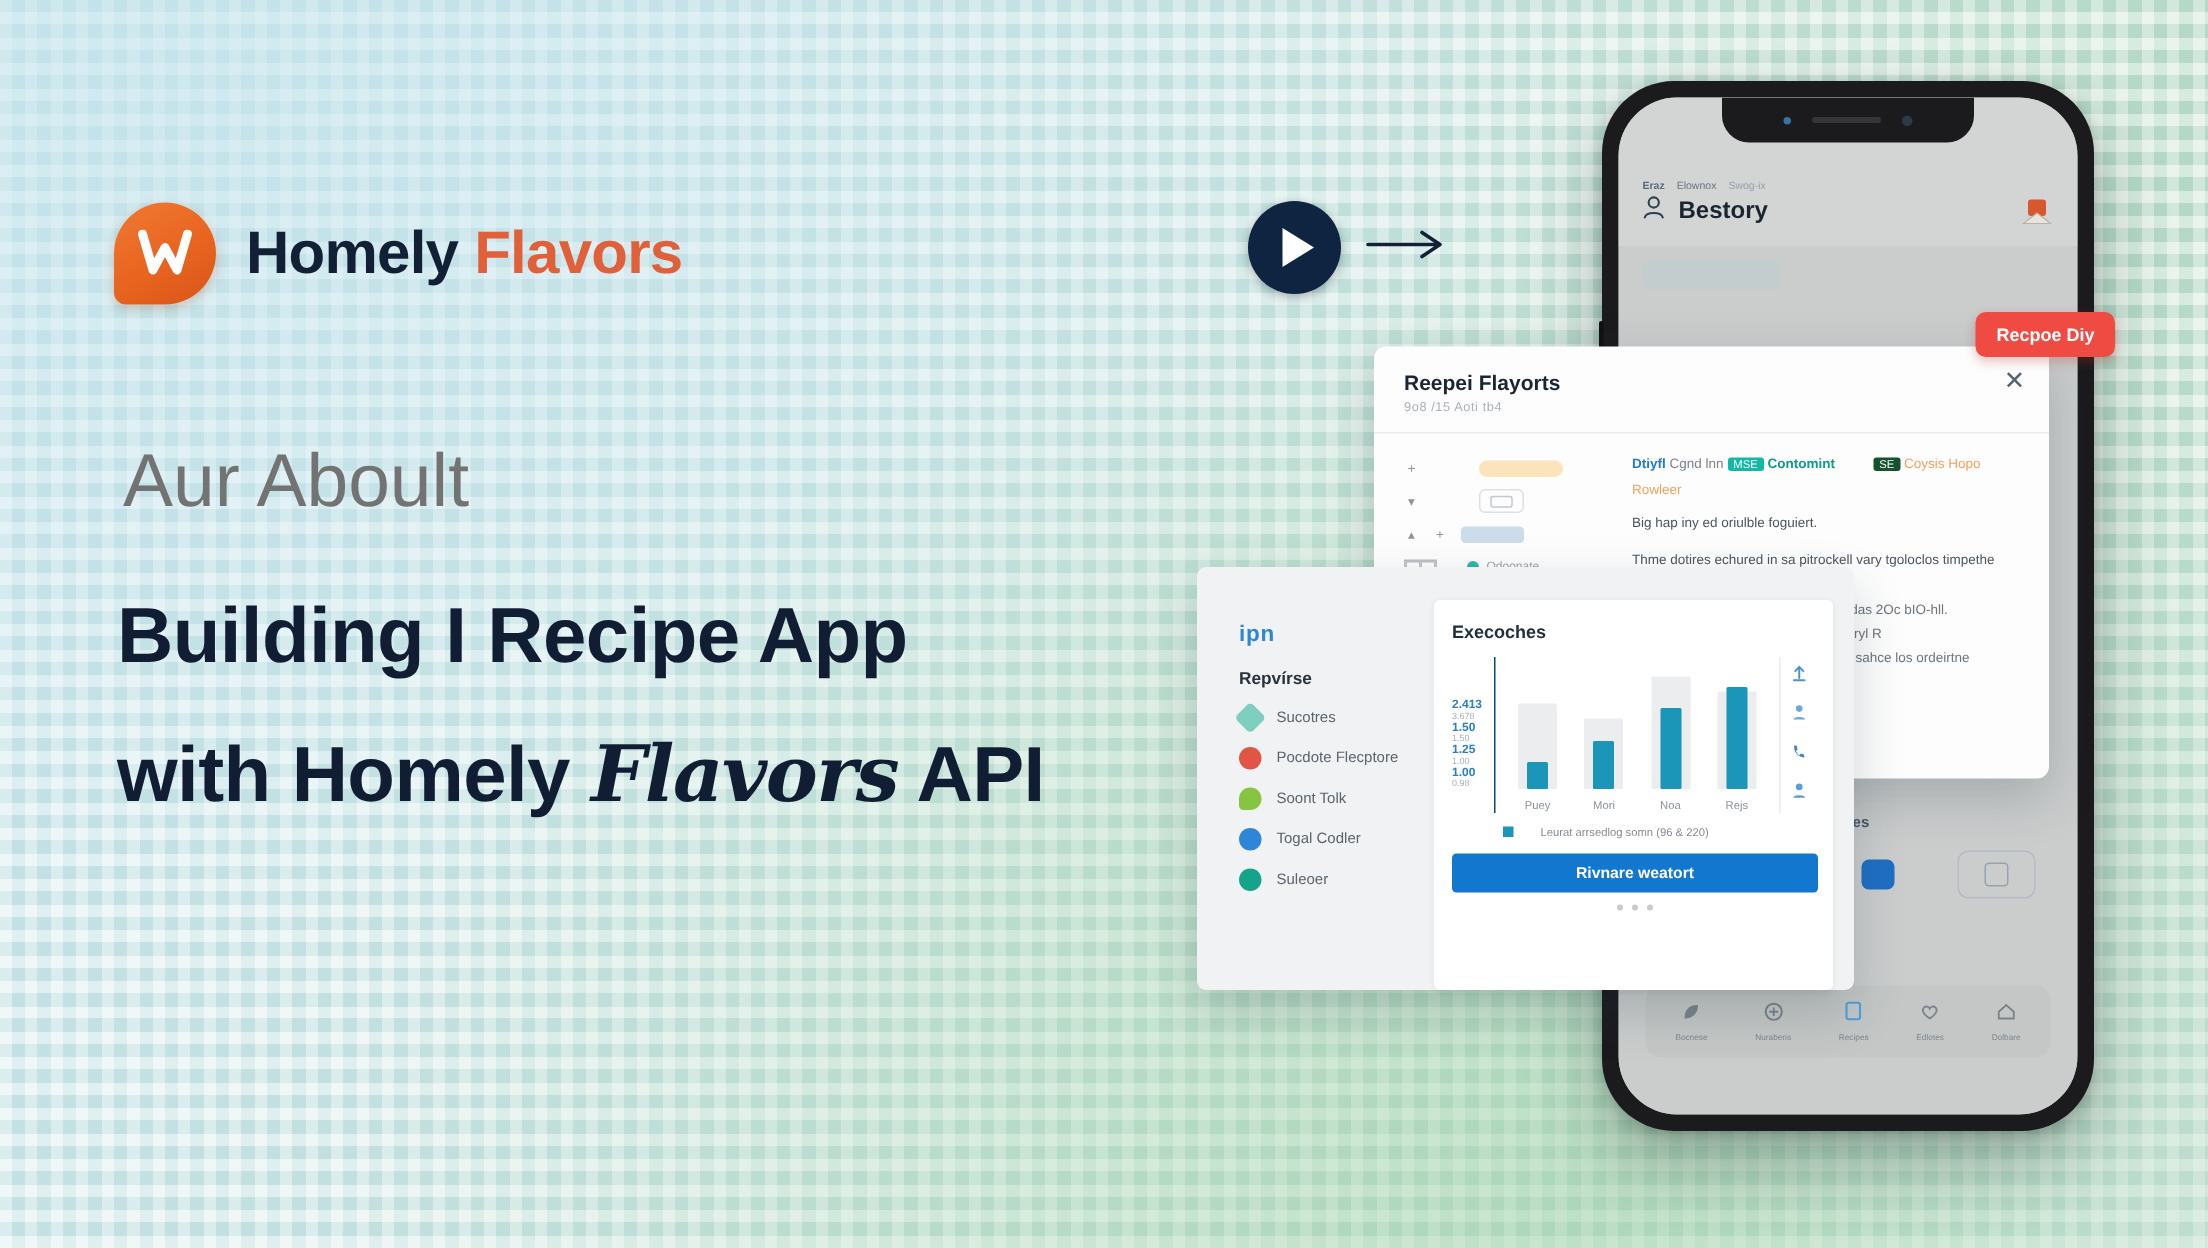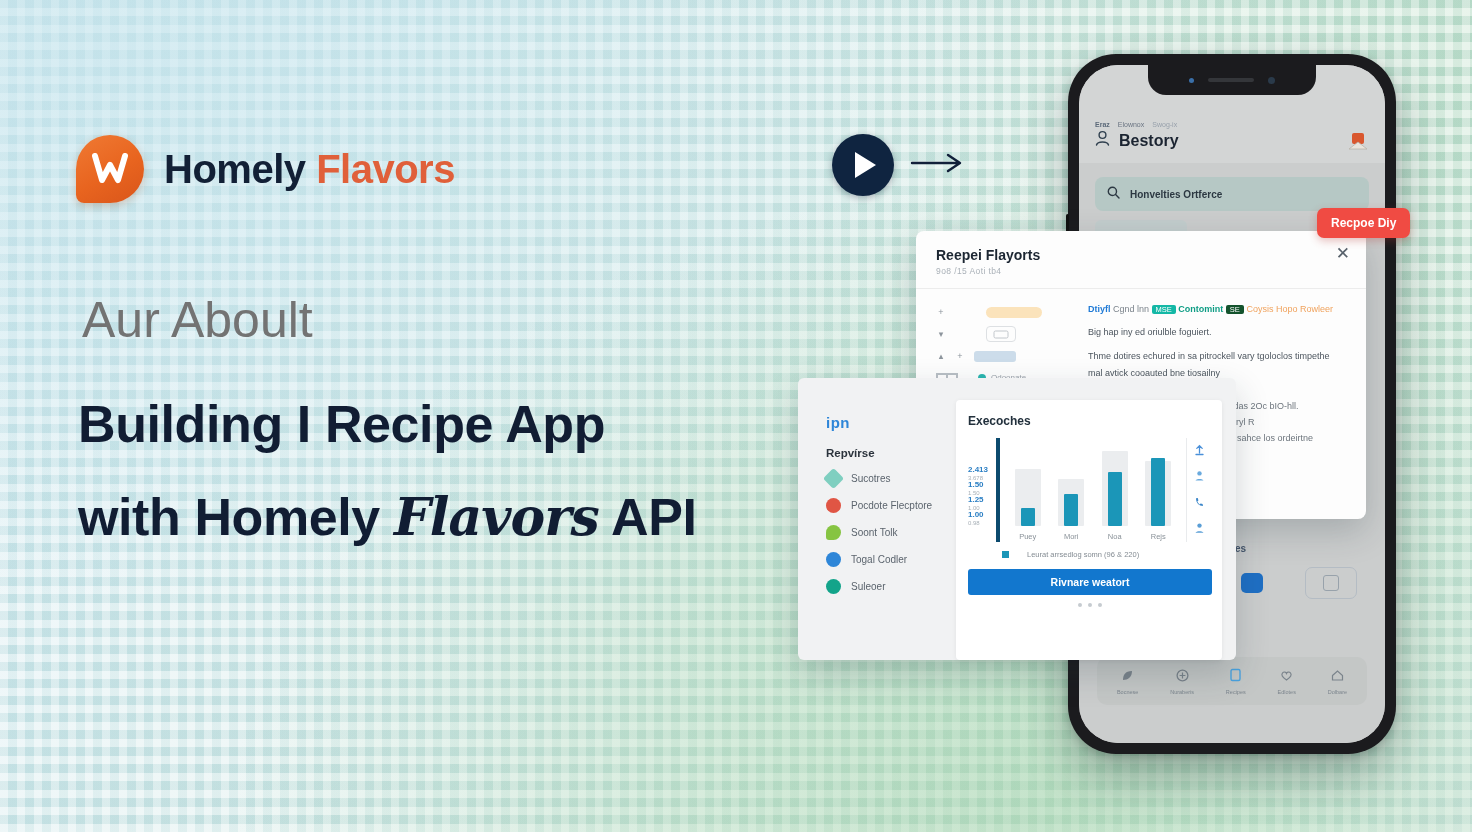--- a/index.html
+++ b/index.html
@@ -154,21 +154,21 @@
   .tag-blue { background:#ccdcea; border-radius:3px; width:42px; height:11px; }
   .rail-grid { width:22px; height:22px; border:1.5px solid #b9bfc5; display:grid; grid-template-columns:1fr 1fr; }
   .rail-grid i { border:0.5px solid #b9bfc5; }
   .rail-mini { display:flex; align-items:center; gap:5px; font-size:8px; color:#9aa2aa; }
   .dot-teal { width:8px;height:8px;border-radius:50%;background:#2bb6b0; }
   .modal-text { flex:1; padding-left: 6px; }
   .mt-line { font-size: 9px; line-height: 1.85; color:#7c848c; }
   .mt-b { color:#1f7ad6; font-weight:700; }
   .mt-teal { background:#14b8a6; color:#fff; padding:0 4px; border-radius:2px; font-size:7.5px; }
   .mt-green { color:#0f9d85; font-weight:700; }
-  .mt-red { background:#14532d; color:#fff; padding:0 4px; border-radius:2px; font-size:7.5px; }
+  .mt-red { background:#14532d; color:#fff; padding:0 4px; border-radius:2px; font-size:7.5px;margin-left:23px; }
   .mt-orange { color:#f0a35e; }
   .mt-dark { color:#4c555e; }
 
   .modal-right-text { position:absolute; right: 10px; top: 168px; width: 150px; }
   .mrt { font-size: 9px; line-height:1.75; color:#6d757d; }
 
   
   .lower-card {
     position:absolute; left: 798px; top: 378px; width: 438px; height: 282px;
     background:#f1f2f3; border-radius: 6px; z-index: 18;
@@ -187,21 +187,21 @@
   .chart-panel {
     margin: 22px 14px 0 0; flex: 1; background:#fff; border-radius:4px;
     box-shadow: 0 1px 5px rgba(0,0,0,0.07); padding: 14px 10px 10px 12px; position:relative;
   }
   .chart-title { font-size: 12px; font-weight:700; color:#22303c; }
   .chart-area { display:flex; margin-top: 10px; height: 104px; }
   .y-axis { width: 28px; display:flex; flex-direction:column; justify-content:flex-end; padding-bottom: 16px; }
   .y-tick { line-height: 1.0; }
   .y-big { font-size: 8px; font-weight:700; color:#2b7fc4; display:block; }
   .y-sm  { font-size: 6px; color:#a8b0b7; display:block; margin-top:1px; }
-  .plot { flex:1; border-left: 4px solid #0c4a6e; position:relative; display:flex; align-items:flex-end; justify-content:space-around; padding: 0 6px 16px; }
+  .plot { flex:1; border-left: 1px solid #0c4a6e; position:relative; display:flex; align-items:flex-end; justify-content:space-around; padding: 0 6px 16px; }
   .bar-grp { width: 26px; height: 100%; position:relative; display:flex; align-items:flex-end; justify-content:center; }
   .bar-bg { position:absolute; bottom:0; width: 26px; background:#ebedef; border-radius:1px; }
   .bar-fg { position:relative; width: 14px; background:#1b96b8; border-radius:1px; }
   .bar-lbl { position:absolute; bottom:-15px; left:50%; transform:translateX(-50%); font-size:7.5px; color:#8a9299; white-space:nowrap; }
   .icon-rail { width: 26px; border-left:1px solid #e9ebed; display:flex; flex-direction:column; justify-content:space-around; align-items:center; }
   .legend { display:flex; align-items:center; gap:18px; margin-top: 8px; padding-left: 34px; }
   .legend-sw { width:7px;height:7px;background:#1b96b8; }
   .legend-tx { font-size: 7.5px; color:#848c93; }
   .cta-btn {
     margin-top: 10px; height: 26px; background:#1277ce; color:#fff; border:none;
@@ -272,29 +272,20 @@
           <span class="app-hdr-title">Bestory</span>
           <span class="app-hdr-right">
             <svg width="22" height="20" viewBox="0 0 22 20" aria-hidden="true">
               <rect x="5" y="2" width="12" height="11" rx="2" fill="#d9572e"></rect>
               <path d="M2 18 L11 11 L20 18 Z" fill="#e9e4dc" stroke="#b8b2a8" stroke-width="0.8"></path>
             </svg>
           </span>
         </div>
       </div>
 
-      <div class="app-search">
-        <span>
-          <svg width="13" height="13" viewBox="0 0 13 13" aria-hidden="true">
-            <circle cx="5.4" cy="5.4" r="4.1" fill="none" stroke="#2c3842" stroke-width="1.4"></circle>
-            <path d="M8.6 8.6 L12 12" stroke="#2c3842" stroke-width="1.4" stroke-linecap="round"></path>
-          </svg>
-        </span>
-        <span class="app-search-ph">Honvelties Ortferce</span>
-      </div>
       <div class="app-chip"></div>
 
       <div class="app-sub-row">
         <span class="app-sub-txt">Turnol</span>
         <span class="app-sub-txt">Noni</span>
         <span class="app-sub-txt">Onses</span>
       </div>
 
       <div class="app-ctrl-row">
         <span class="ctrl-pill"></span>

